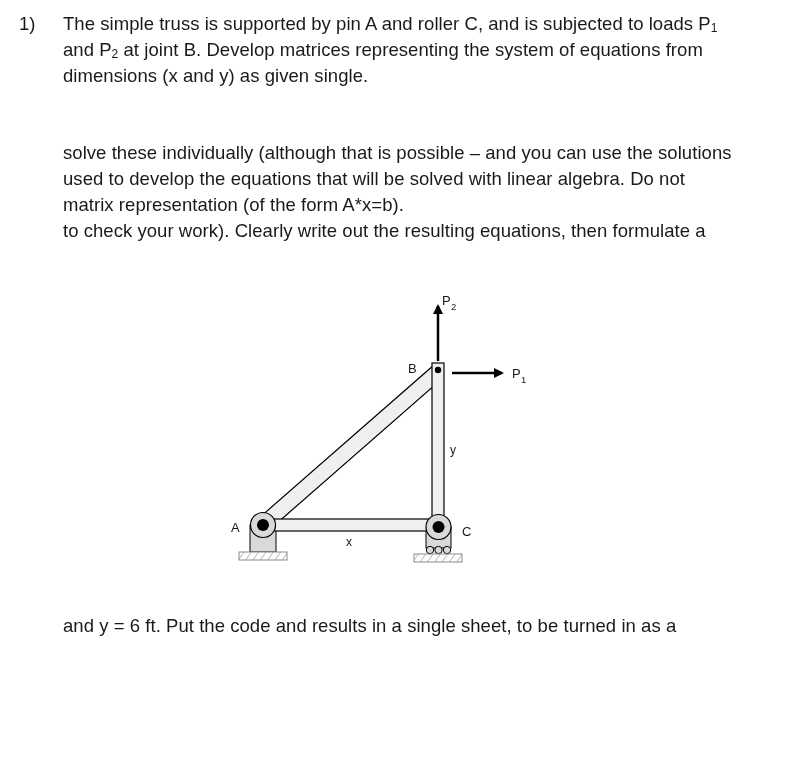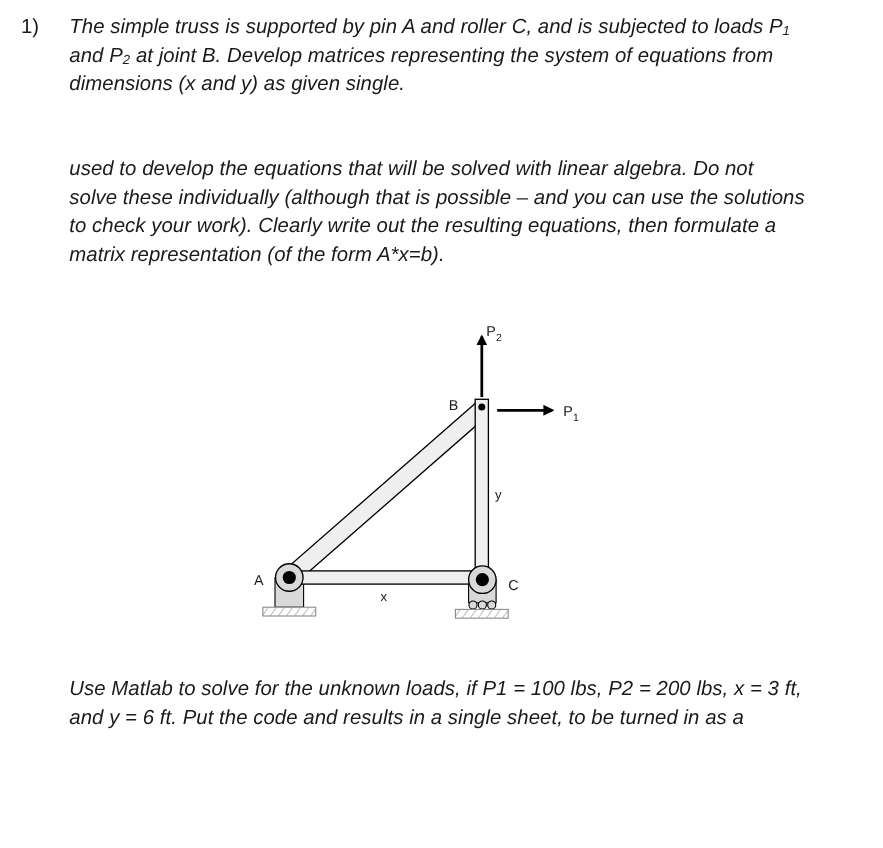--- a/index.html
+++ b/index.html
@@ -23,21 +23,20 @@
     line-height: 26px;
   }
   .para {
     position: absolute;
     left: 63px;
     width: 730px;
     font-size: 18.5px;
     line-height: 26px;
     margin: 0;
     letter-spacing: 0.05px;
-    font-style: italic;
   }
   .line { display: block; white-space: nowrap; }
   #p1 { top: 11px; }
   #p2 { top: 140px; }
   #p3 { top: 613px; }
   sub { font-size: 12px; line-height: 0; position: relative; top: 2px; vertical-align: baseline; }
   .diagram {
     position: absolute;
     left: 0;
     top: 0;
@@ -54,24 +53,24 @@
 
 <div class="num">1)</div>
 
 <div class="para" id="p1">
   <span class="line"><span>The simple truss is supported by pin A and roller C, and is subjected to loads P</span><sub>1</sub></span>
   <span class="line"><span>and P</span><sub>2</sub><span> at joint B.  Develop matrices representing the system of equations from</span></span>
   <span class="line">dimensions (x and y) as given single.</span>
 </div>
 
 <div class="para" id="p2">
+  <span class="line">solve these individually (although that is possible – and you can use the solutions</span>
   <span class="line">used to develop the equations that will be solved with linear algebra.  Do not</span>
-  <span class="line">solve these individually (although that is possible – and you can use the solutions</span>
+  <span class="line">matrix representation (of the form A*x=b).</span>
   <span class="line">to check your work).  Clearly write out the resulting equations, then formulate a</span>
-  <span class="line">matrix representation (of the form A*x=b).</span>
 </div>
 
 <svg class="diagram" width="803" height="771" viewBox="0 0 803 771" xmlns="http://www.w3.org/2000/svg">
   <defs>
     <pattern id="hatch" width="6" height="8" patternUnits="userSpaceOnUse" patternTransform="rotate(35)">
       <rect width="6" height="8" fill="#ffffff"></rect>
       <line x1="0" y1="0" x2="0" y2="8" stroke="#bfbfbf" stroke-width="2"></line>
     </pattern>
     <marker id="arrowhead" markerWidth="10" markerHeight="10" refX="8" refY="5" orient="auto" markerUnits="userSpaceOnUse">
       <path d="M0,0 L10,5 L0,10 z" fill="#000"></path>
@@ -122,15 +121,14 @@
     <text x="442" y="305" font-size="13" fill="#1a1a1a">P</text>
     <text x="451" y="310" font-size="9.5" fill="#1a1a1a">2</text>
   </g>
   <g>
     <text x="512" y="378" font-size="13" fill="#1a1a1a">P</text>
     <text x="521" y="383" font-size="9.5" fill="#1a1a1a">1</text>
   </g>
 </svg>
 
 <div class="para" id="p3">
-  <span class="line">Use Matlab to solve for the unknown loads, if P1 = 100 lbs, P2 = 200 lbs, x = 3 ft,</span>
   <span class="line">and y = 6 ft.  Put the code and results in a single sheet, to be turned in as a</span>
 </div>
 
 </body></html>

